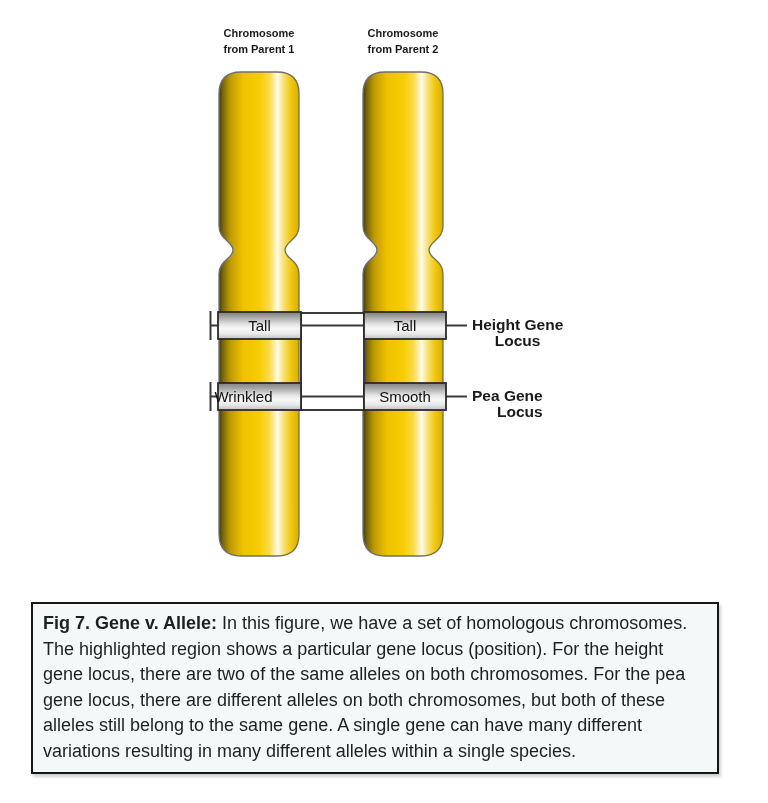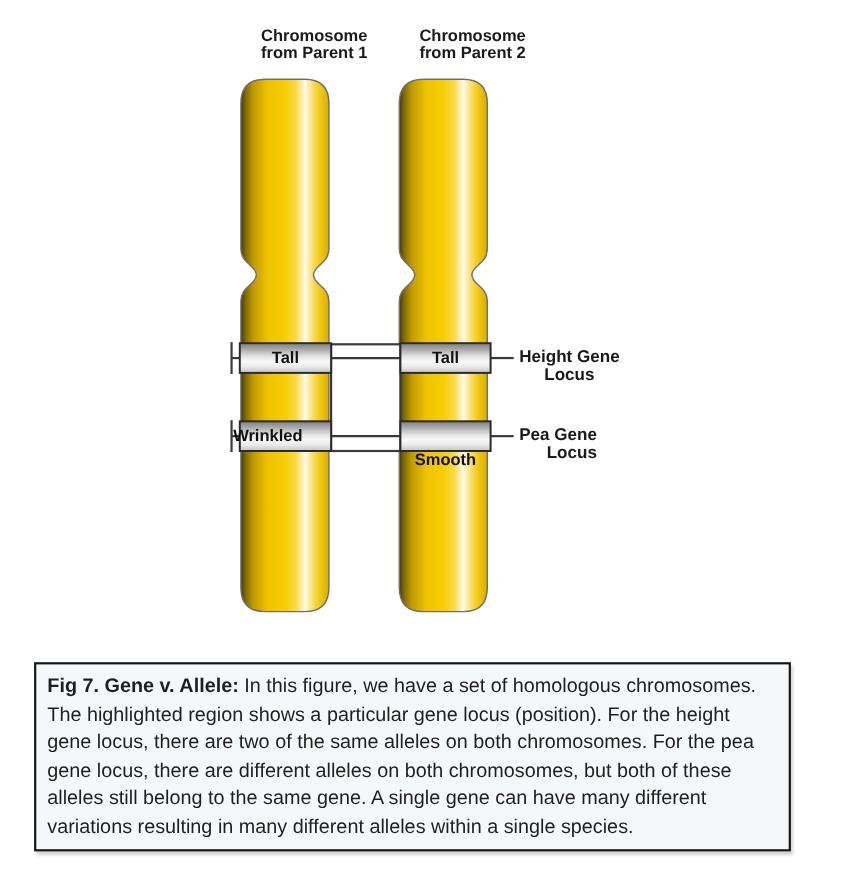--- a/index.html
+++ b/index.html
@@ -10,43 +10,43 @@
     background: #ffffff;
     overflow: hidden;
     font-family: "Liberation Sans", sans-serif;
     color: #1a1a1a;
   }
   .diagram-svg { position: absolute; left: 0; top: 0; }
 
   .col-header {
     position: absolute;
     width: 150px;
-    text-align: right;
-    font-size: 15px;
+    text-align: center;
+    font-size: 11px;
     line-height: 16px;
     font-weight: bold;
     white-space: pre-line;
     color: #1a1a1a;
   }
   .hdr1 { left: 184px; top: 25px; }
   .hdr2 { left: 328px; top: 25px; }
 
   .band-label {
     position: absolute;
     display: flex;
     align-items: center;
     justify-content: center;
     font-size: 15px;
-    font-weight: bold;
+    font-weight: normal;
     color: #111111;
   }
   .band-tall-1   { left: 218px; top: 312px; width: 83px; height: 27px; }
   .band-tall-2   { left: 364px; top: 312px; width: 82px; height: 27px; }
   .band-wrinkled { left: 202px; top: 383px; width: 83px; height: 27px; }
-  .band-smooth   { left: 364px; top: 405px; width: 82px; height: 27px; }
+  .band-smooth   { left: 364px; top: 383px; width: 82px; height: 27px; }
 
   .locus-label {
     position: absolute;
     left: 472px;
     font-size: 15.5px;
     line-height: 16px;
     font-weight: bold;
     white-space: pre-line;
     color: #1a1a1a;
   }

